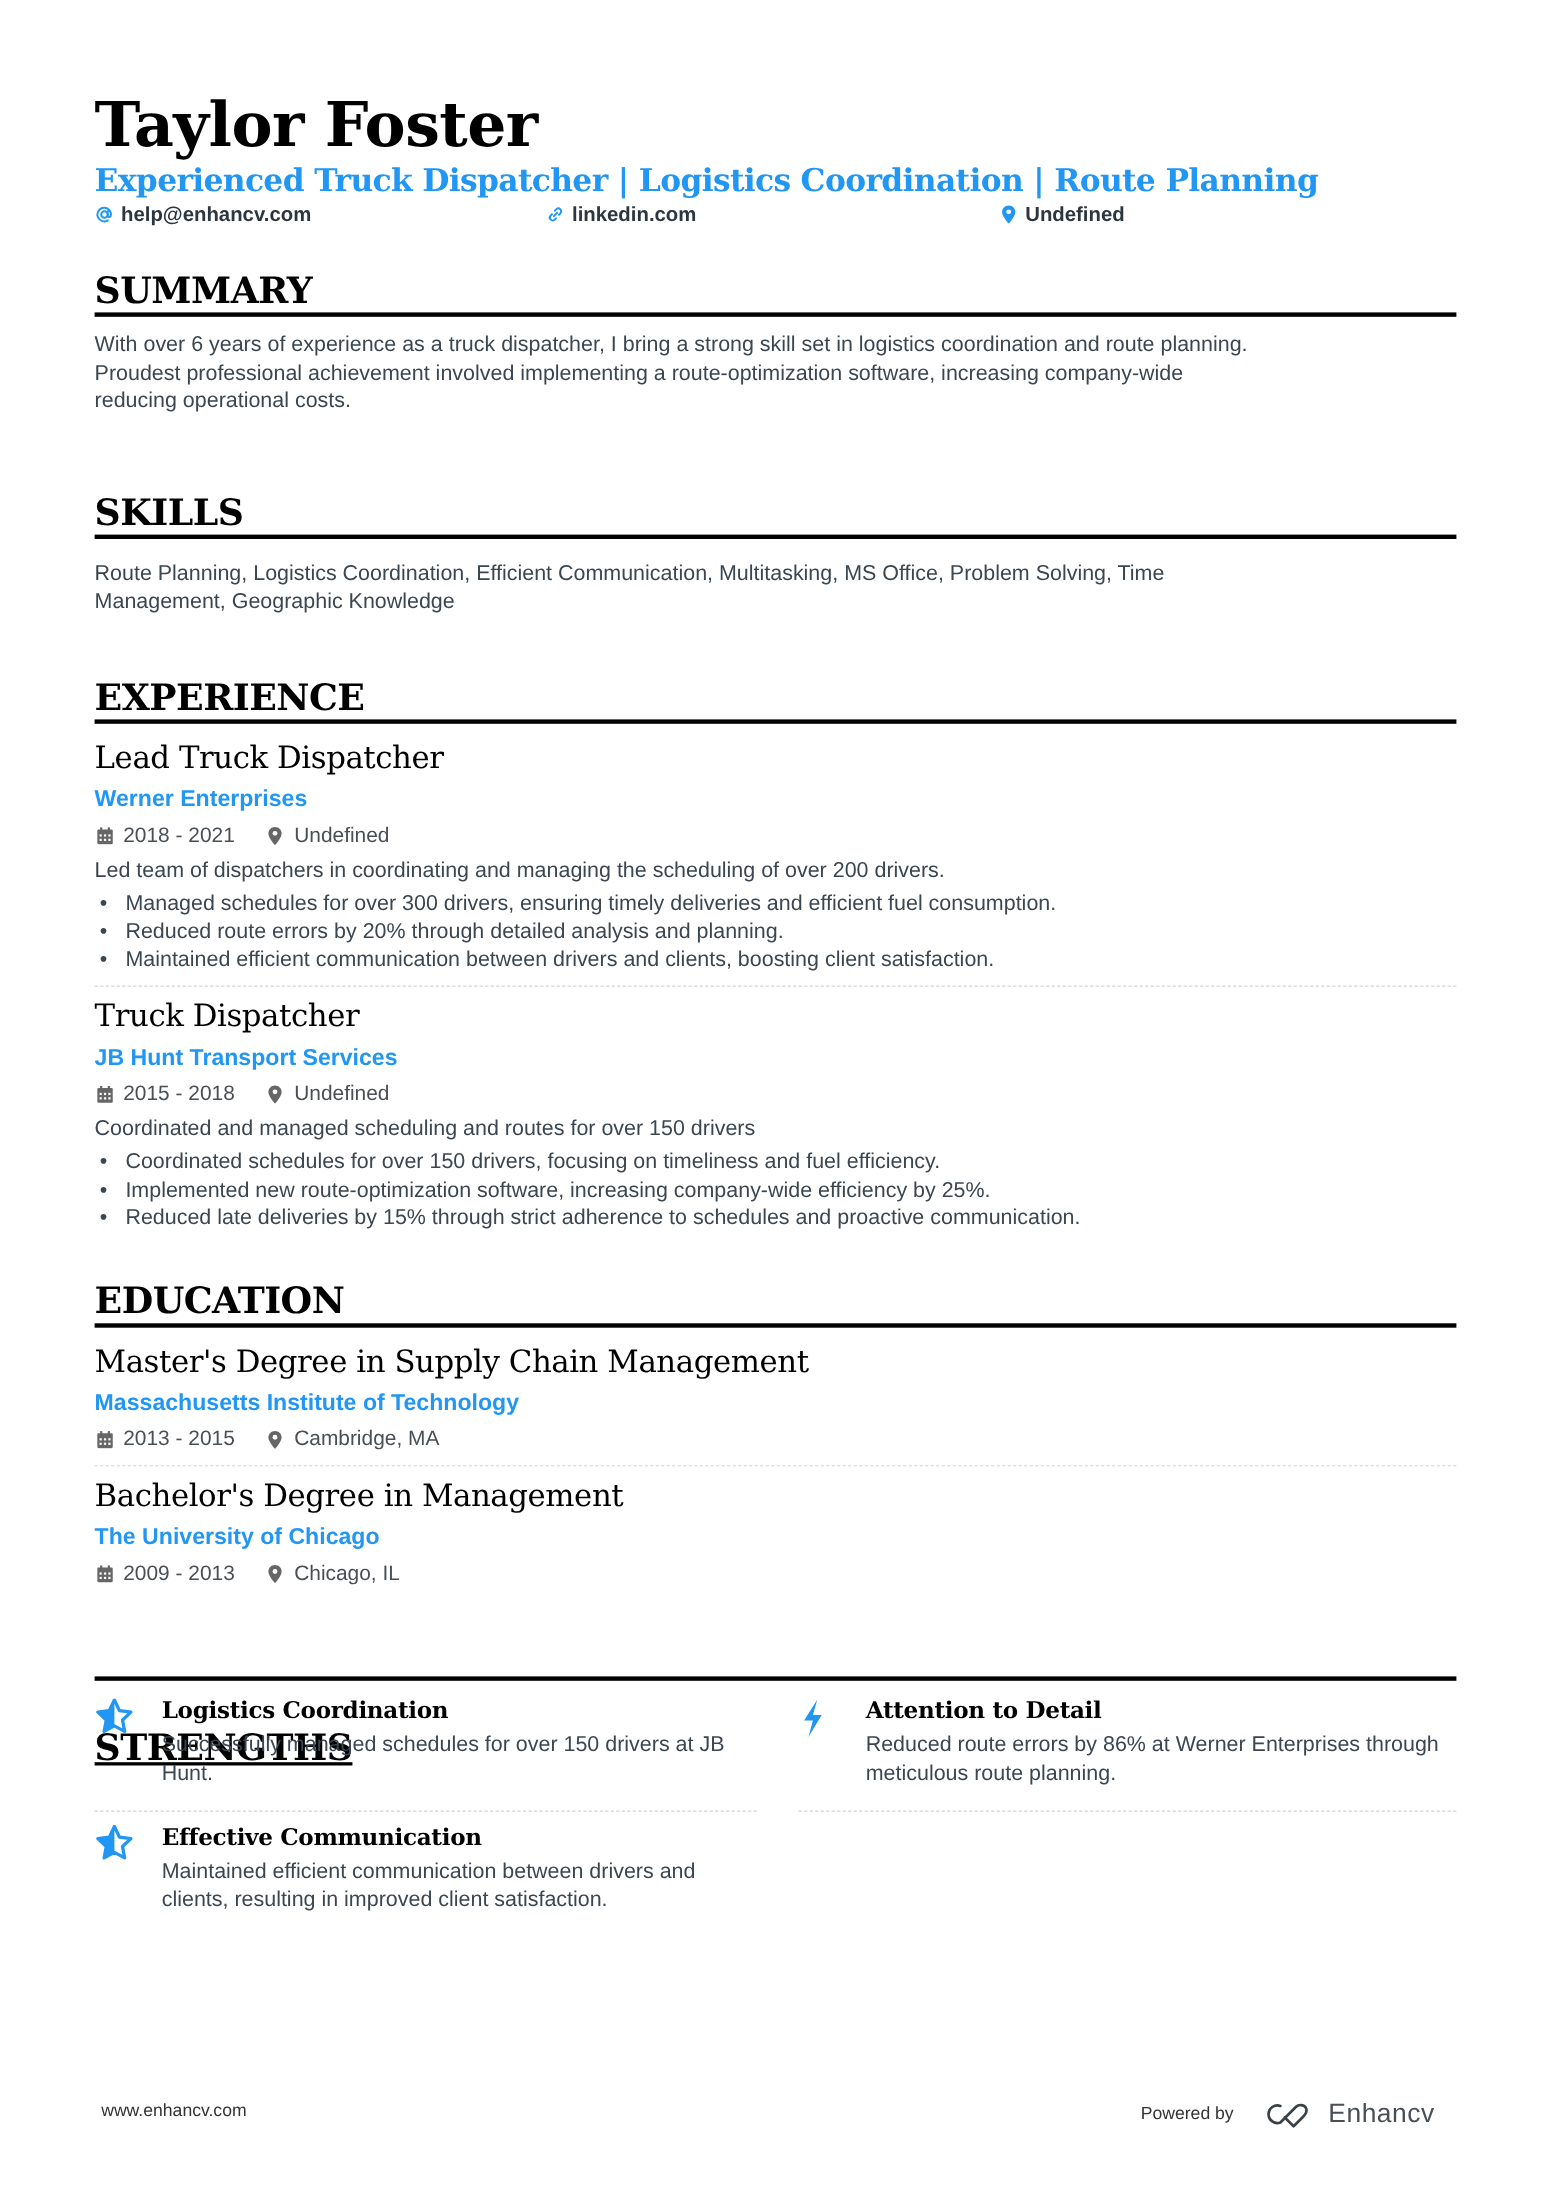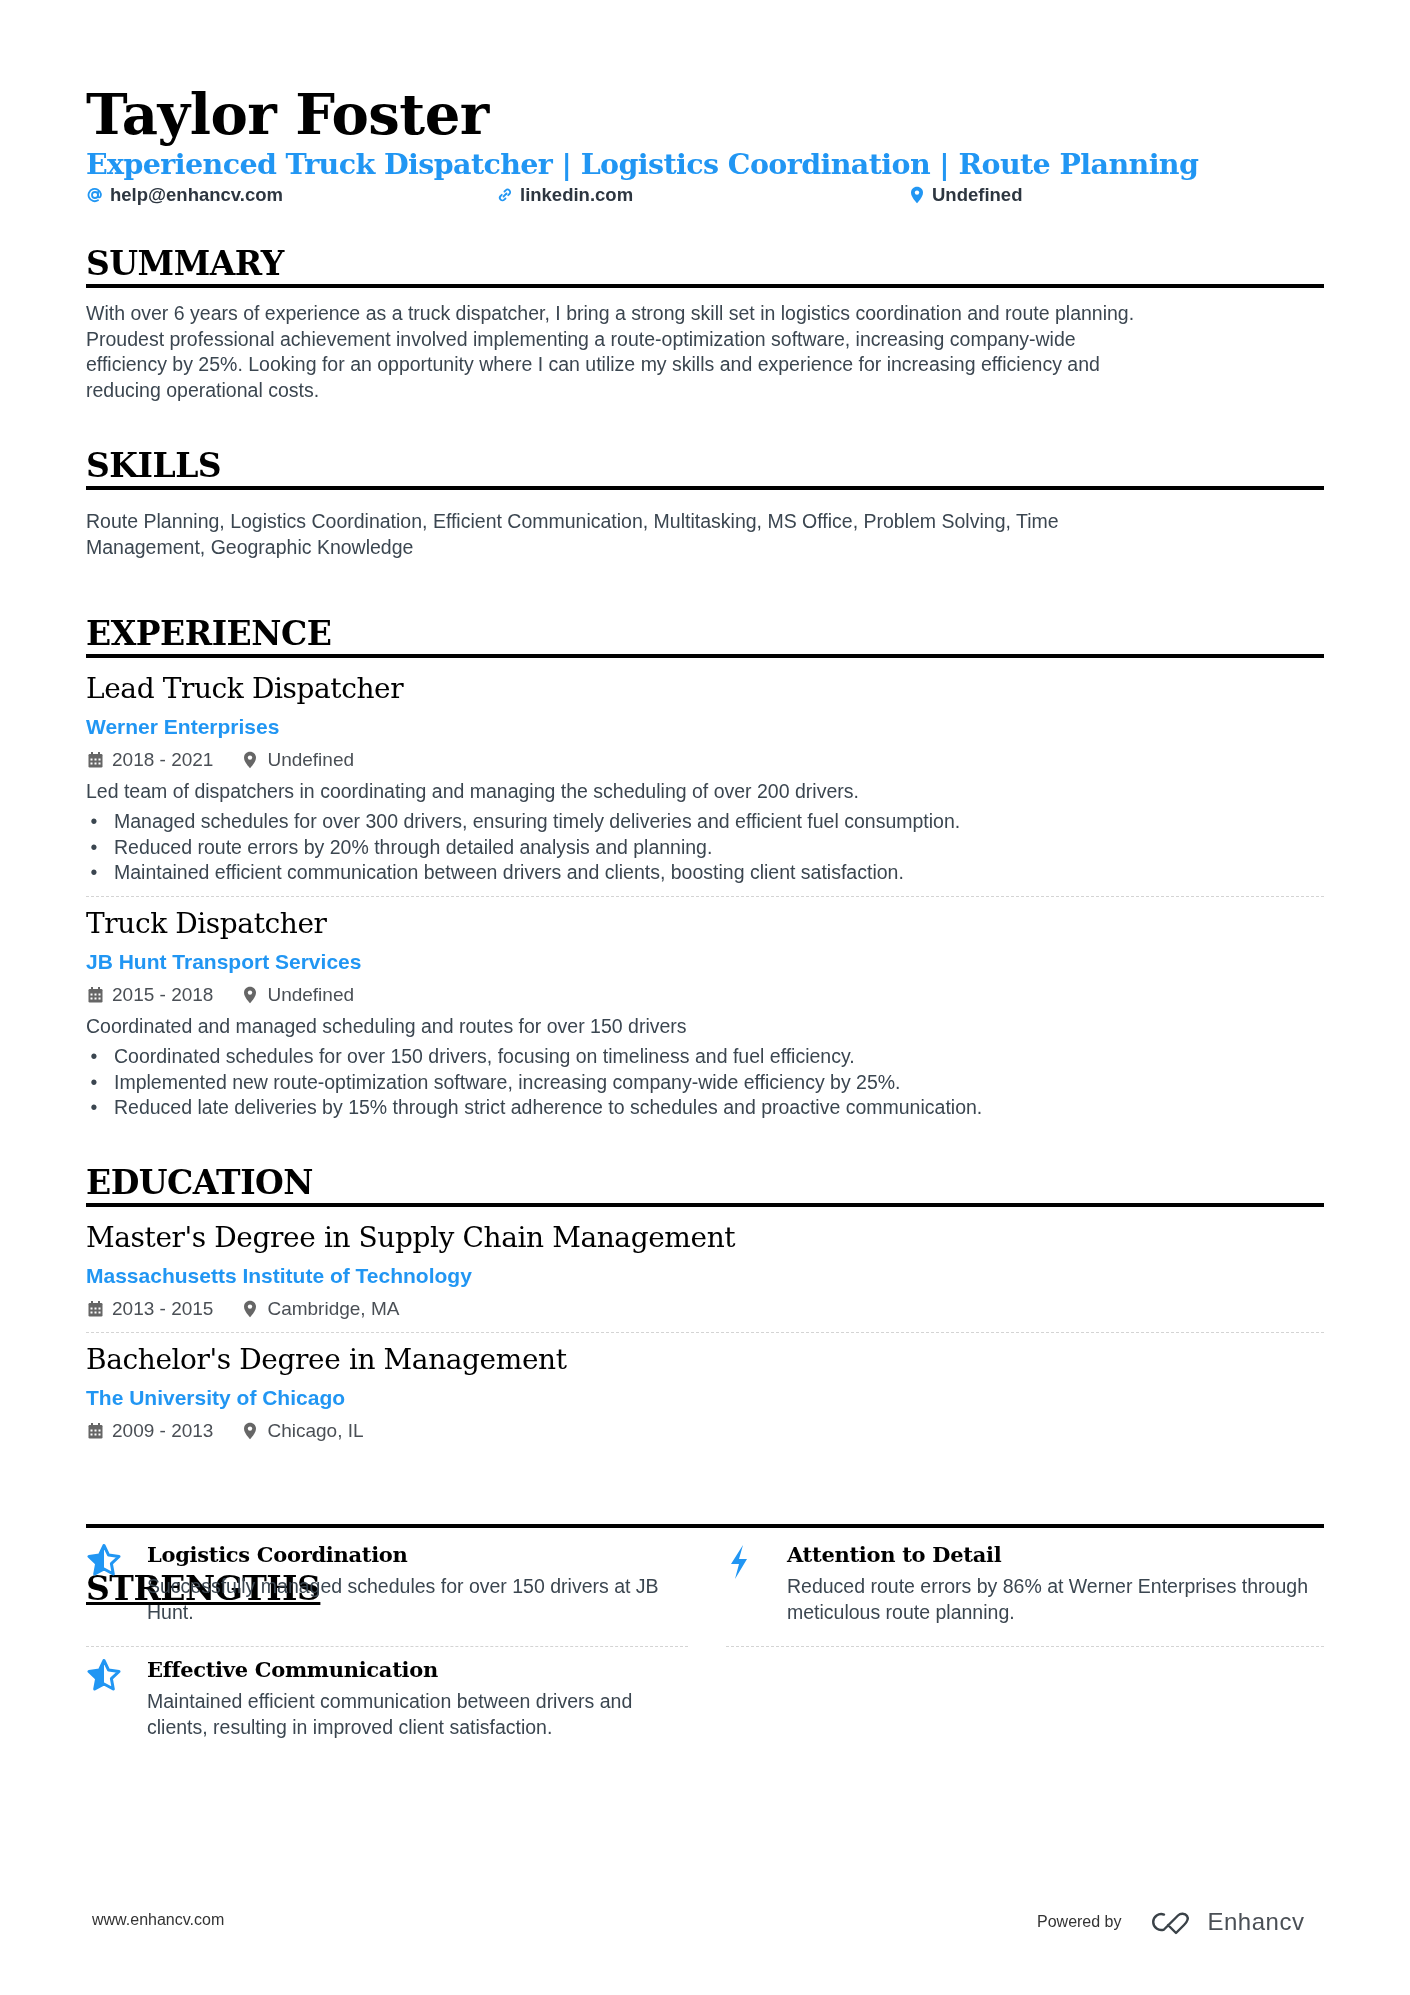--- a/index.html
+++ b/index.html
@@ -76,21 +76,20 @@
       </span>
       <span>Undefined</span>
     </div>
   </div>
 
   <h2 class="section-title" style="top:244px;">SUMMARY</h2>
   <div class="rule" style="top:284px;"></div>
   <div class="para" style="top:301px;">
     <div>With over 6 years of experience as a truck dispatcher, I bring a strong skill set in logistics coordination and route planning.</div>
     <div>Proudest professional achievement involved implementing a route-optimization software, increasing company-wide</div>
-    <div>efficiency by 25%. Looking for an opportunity where I can utilize my skills and experience for increasing efficiency and</div>
     <div>reducing operational costs.</div>
   </div>
 
   <h2 class="section-title" style="top:446px;">SKILLS</h2>
   <div class="rule" style="top:486px;"></div>
   <div class="para" style="top:509px;">
     <div>Route Planning, Logistics Coordination, Efficient Communication, Multitasking, MS Office, Problem Solving, Time</div>
     <div>Management, Geographic Knowledge</div>
   </div>
 

